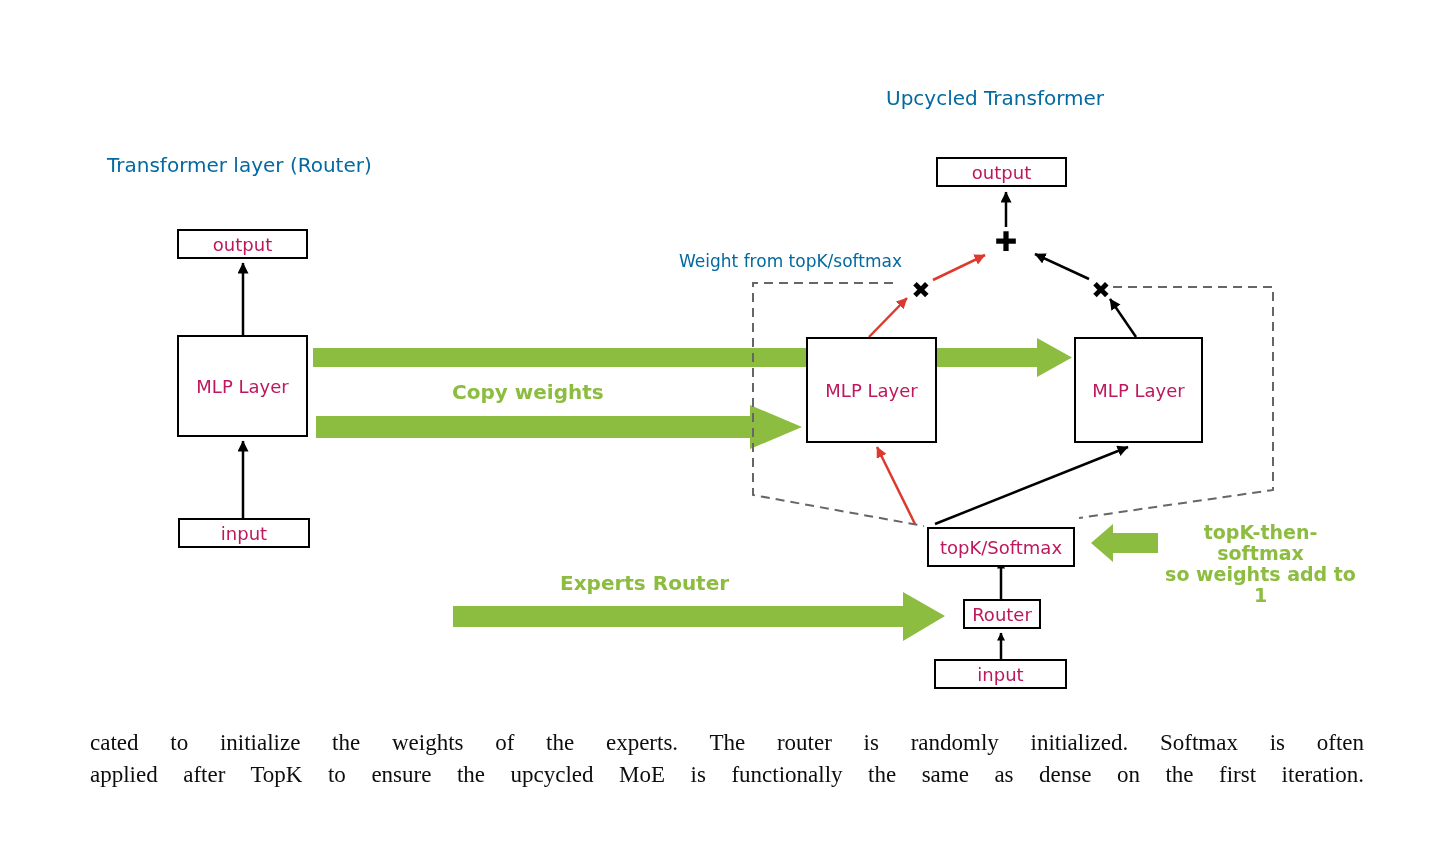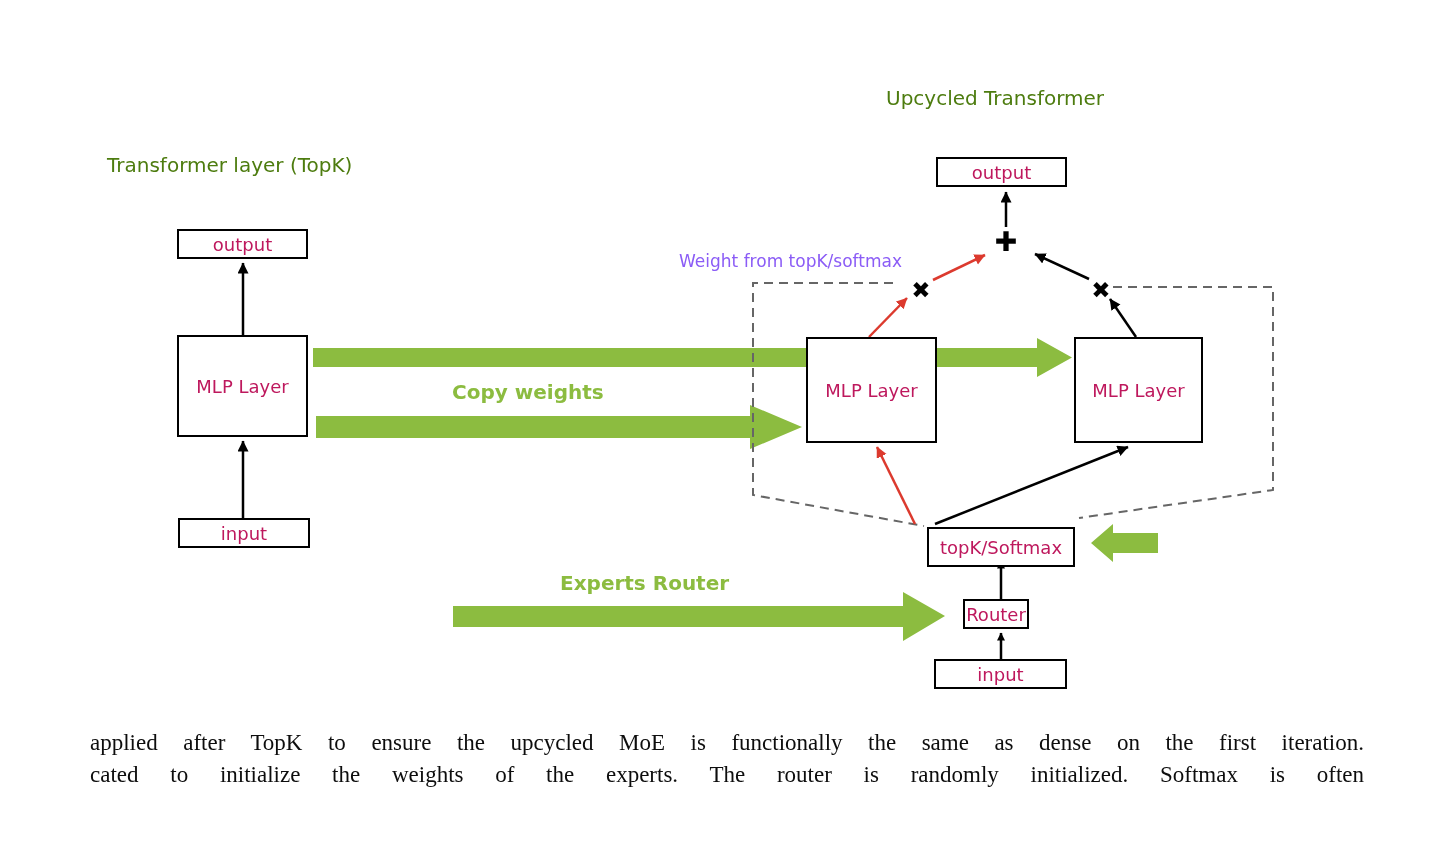--- a/index.html
+++ b/index.html
@@ -10,21 +10,21 @@
     background: #ffffff;
     overflow: hidden;
     font-family: "DejaVu Sans", "Liberation Sans", sans-serif;
     color: #111111;
   }
   .abs { position: absolute; }
   svg.layer { position: absolute; left: 0; top: 0; width: 1456px; height: 868px; }
 
   .section-title {
     font-size: 20px;
-    color: #4d7c0f;
+    color: #0369a1;
     white-space: nowrap;
   }
   .node {
     position: absolute;
     background: #ffffff;
     border: 2px solid #000000;
     display: flex;
     align-items: center;
     justify-content: center;
     font-size: 18px;
@@ -38,21 +38,21 @@
     color: #8CBC40;
     font-weight: bold;
     font-size: 20px;
     white-space: nowrap;
     z-index: 3;
     text-align: center;
   }
   .small-label {
     position: absolute;
     font-size: 17px;
-    color: #8b5cf6;
+    color: #0369a1;
     white-space: nowrap;
     z-index: 3;
   }
   .op-glyph {
     position: absolute;
     width: 30px;
     height: 30px;
     display: flex;
     align-items: center;
     justify-content: center;
@@ -131,21 +131,21 @@
 
     <line x1="915" y1="524" x2="877" y2="447" stroke="#DC3A2E" stroke-width="2.5" marker-end="url(#arrR)"></line>
     <line x1="935" y1="524" x2="1128" y2="447" stroke="#000" stroke-width="2.5" marker-end="url(#arrBL)"></line>
 
     <line x1="869" y1="337" x2="907" y2="298" stroke="#DC3A2E" stroke-width="2.5" marker-end="url(#arrR)"></line>
     <line x1="933" y1="280" x2="985" y2="255" stroke="#DC3A2E" stroke-width="2.5" marker-end="url(#arrR)"></line>
     <line x1="1136" y1="337" x2="1110" y2="299" stroke="#000" stroke-width="2.5" marker-end="url(#arrBL)"></line>
     <line x1="1089" y1="279" x2="1035" y2="254" stroke="#000" stroke-width="2.5" marker-end="url(#arrBL)"></line>
   </svg>
 
-  <div class="abs section-title" style="left:107px; top:153px;">Transformer layer (TopK)</div>
+  <div class="abs section-title" style="left:107px; top:153px;">Transformer layer (Router)</div>
   <div class="abs section-title" style="left:886px; top:86px;">Upcycled Transformer</div>
 
   <div class="node" style="left:177px; top:229px; width:131px; height:30px;">
     <span>output</span>
   </div>
   <div class="node" style="left:177px; top:335px; width:131px; height:102px;">
     <span>MLP Layer</span>
   </div>
   <div class="node" style="left:178px; top:518px; width:132px; height:30px;">
     <span>input</span>
@@ -156,33 +156,37 @@
   </div>
   <div class="node" style="left:806px; top:337px; width:131px; height:106px;">
     <span>MLP Layer</span>
   </div>
   <div class="node" style="left:1074px; top:337px; width:129px; height:106px;">
     <span>MLP Layer</span>
   </div>
   <div class="node" style="left:927px; top:527px; width:148px; height:40px;">
     <span>topK/Softmax</span>
   </div>
-  <div class="node" style="left:963px; top:599px; width:66px; height:30px;">
+  <div class="node" style="left:963px; top:599px; width:78px; height:30px;">
     <span>Router</span>
   </div>
   <div class="node" style="left:934px; top:659px; width:133px; height:30px;">
     <span>input</span>
   </div>
 
   <div class="op-glyph mult" style="left:906px; top:275px;">✖</div>
   <div class="op-glyph mult" style="left:1086px; top:275px;">✖</div>
   <div class="op-glyph plus" style="left:991px; top:226px;">✚</div>
 
   <div class="small-label" style="left:679px; top:251px;">Weight from topK/softmax</div>
   <div class="green-label" style="left:452px; top:380px;">Copy weights</div>
   <div class="green-label" style="left:560px; top:571px;">Experts Router</div>
+  <div class="note">
+    <div>topK-then-softmax</div>
+    <div>so weights add to 1</div>
+  </div>
 
   <div class="caption">
+    <div class="cap-line">cated to initialize the weights of the experts.  The router is randomly initialized.  Softmax is often</div>
     <div class="cap-line">applied after TopK to ensure the upcycled MoE is functionally the same as dense on the first iteration.</div>
-    <div class="cap-line">cated to initialize the weights of the experts.  The router is randomly initialized.  Softmax is often</div>
   </div>
 
 </div>
 
 </body></html>

